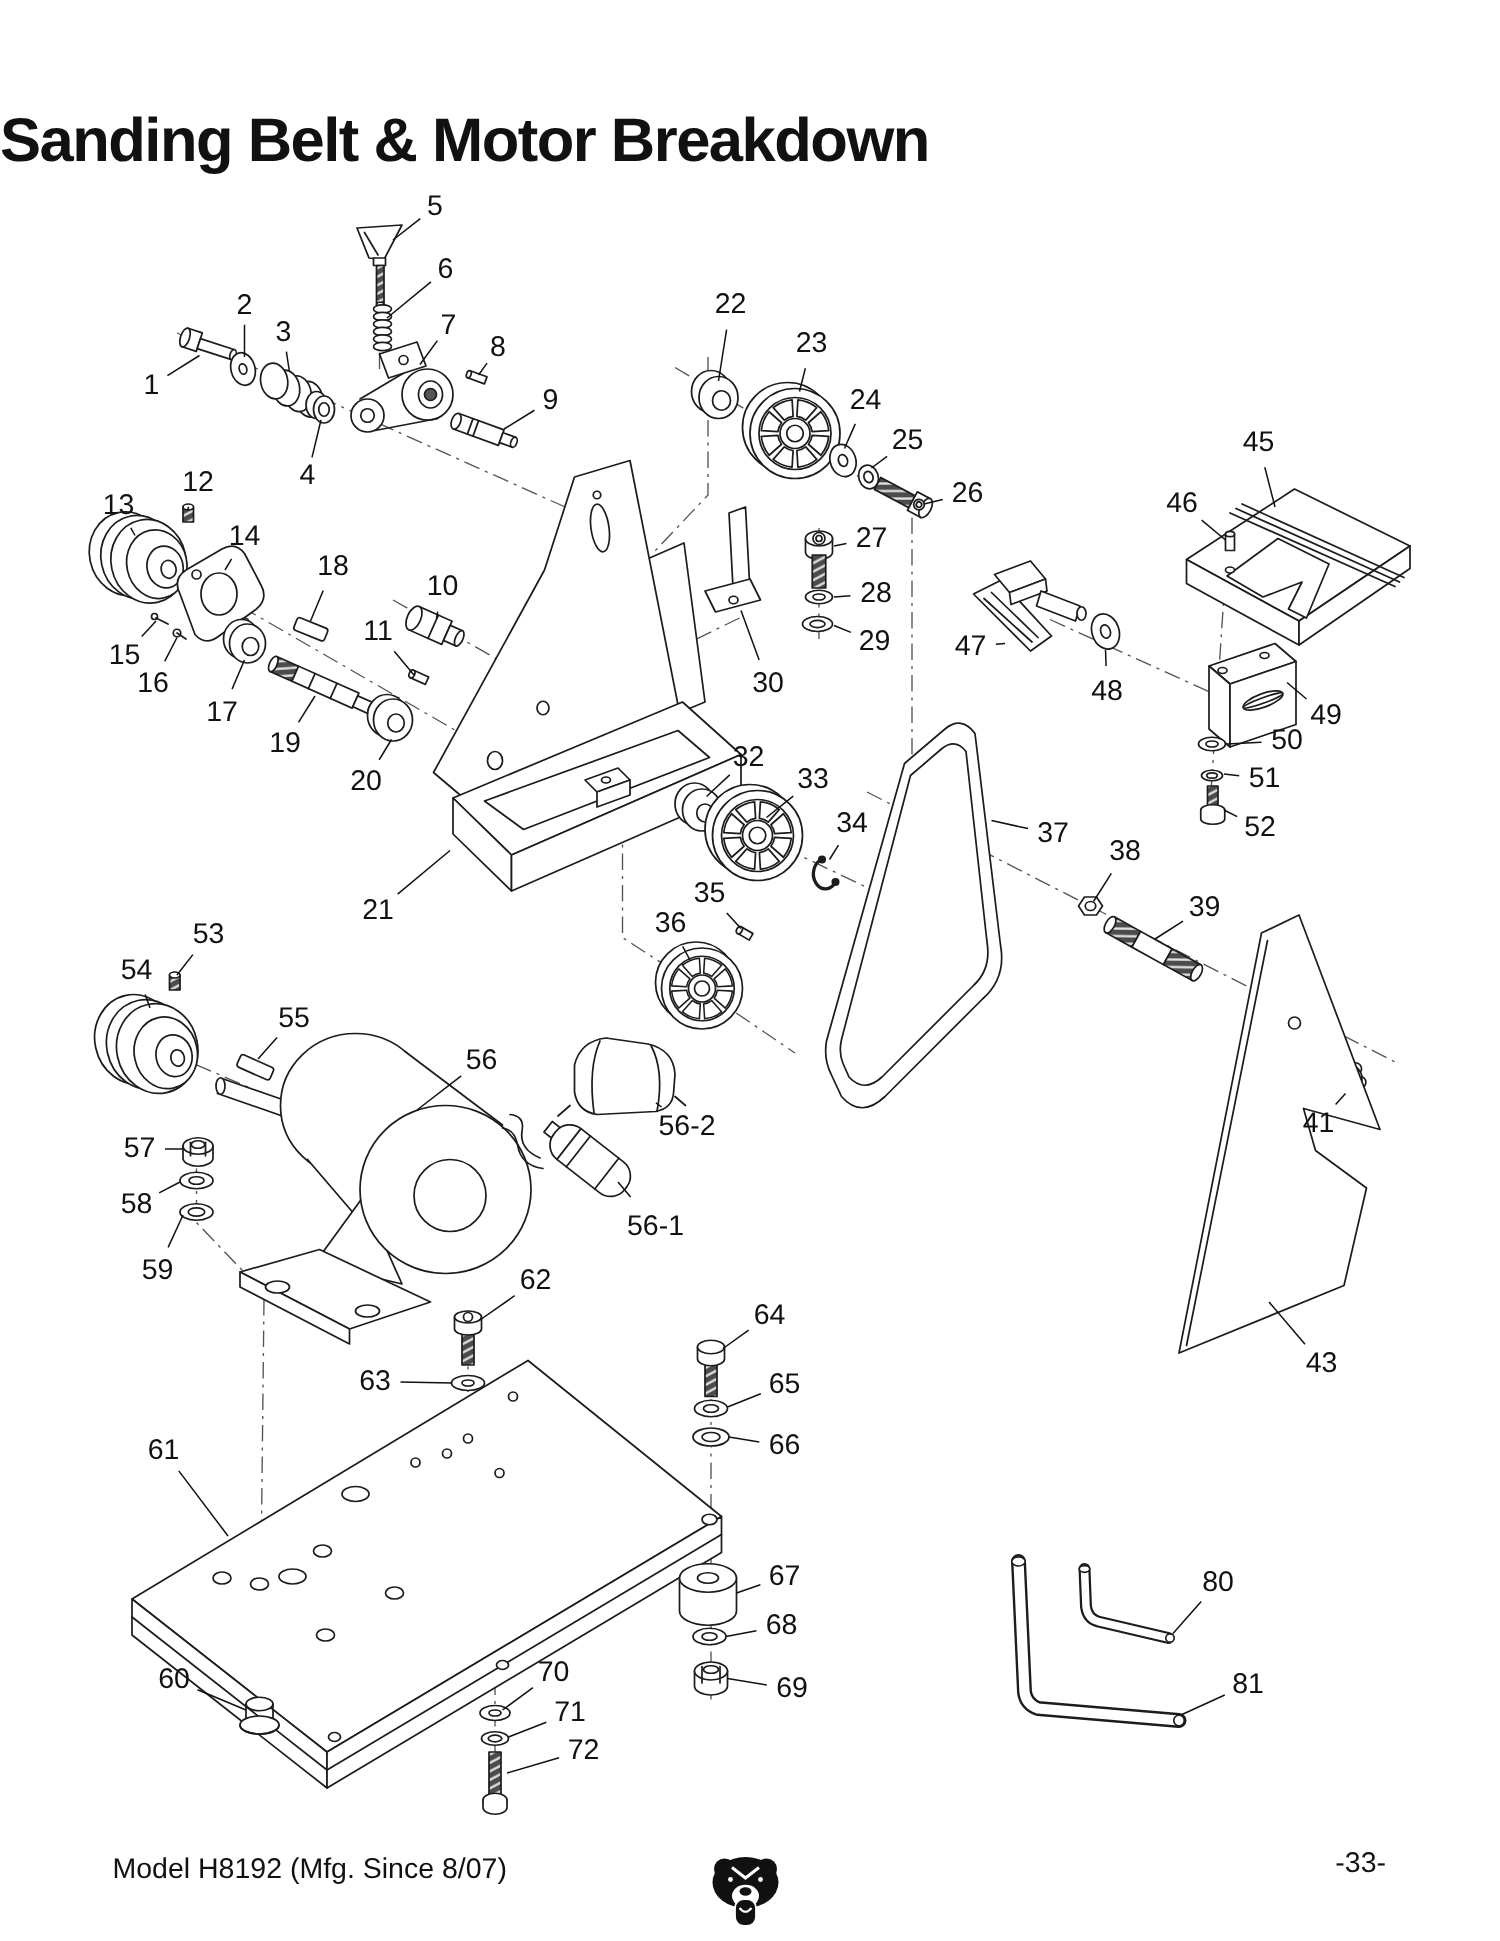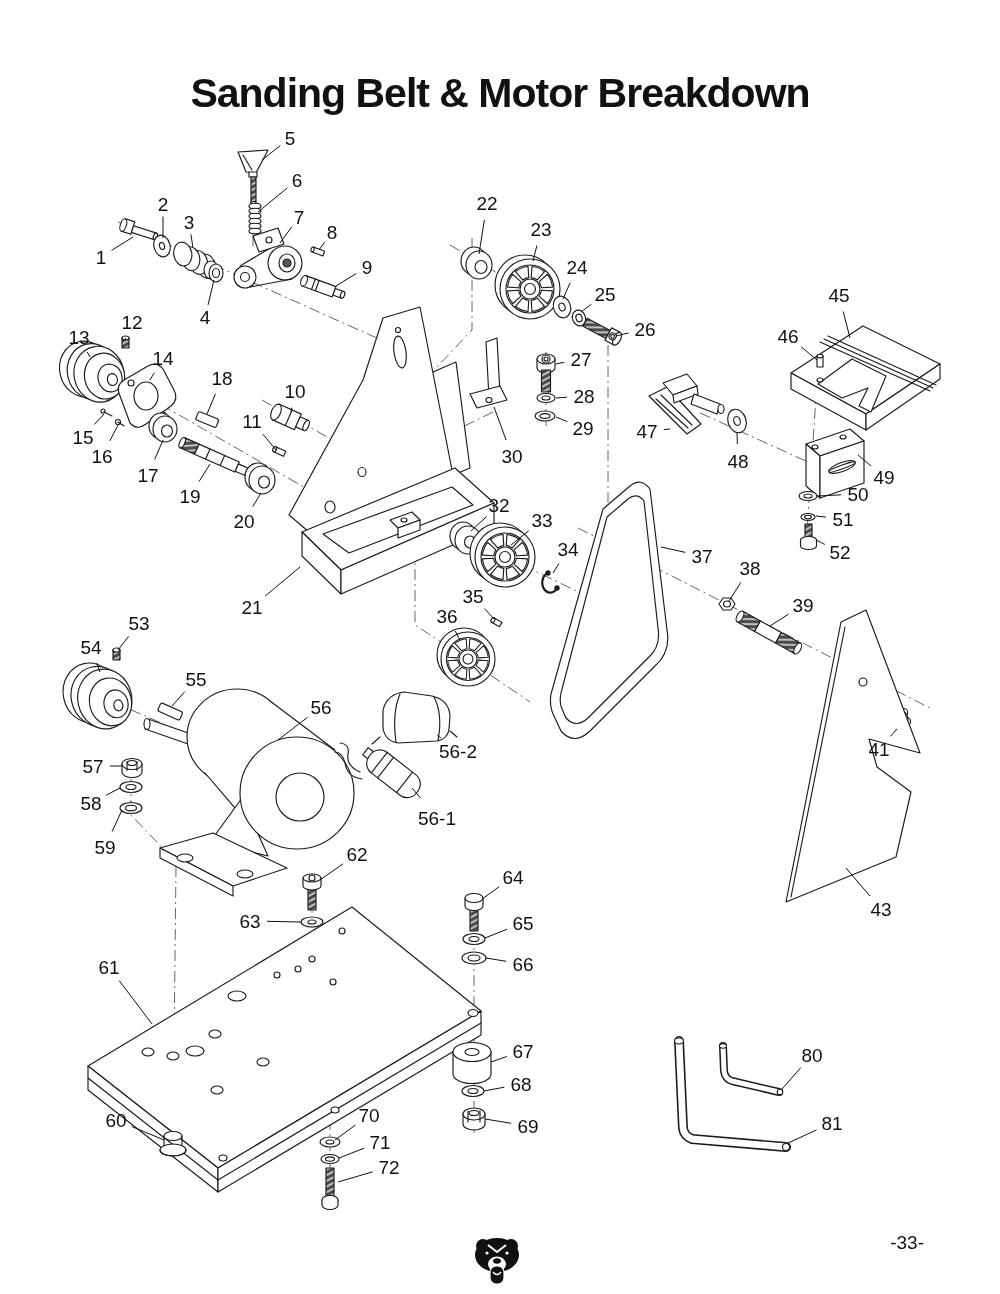--- a/index.html
+++ b/index.html
@@ -1,18 +1,18 @@
 <!DOCTYPE html>
 <html><head>
 <meta charset="utf-8">
 <style>
   html,body{margin:0;padding:0;background:#e8e8e8;}
   .page{position:relative;width:1000px;height:1294px;background:#fff;overflow:hidden;
         font-family:"Liberation Sans",sans-serif;color:#111;}
-  .title{position:absolute;top:70px;left:0;width:100%;text-align:center;
+  .title{position:absolute;top:70px;left:0;width:100%;
          font-size:41px;font-weight:700;letter-spacing:-1px;}
   .footer-model{position:absolute;left:75px;top:1236px;font-size:19px;}
   .footer-page{position:absolute;right:76px;top:1232px;font-size:19px;}
   svg.diagram{position:absolute;left:0;top:0;}
   .callout-text{font-family:"Liberation Sans",sans-serif;font-size:19px;fill:#111;}
 </style>
 </head>
 <body>
 
 <div class="page">
@@ -838,14 +838,15 @@
       <path d="M488,1245 L497,1252 L506,1245" stroke="#fff" stroke-width="2" fill="none"></path>
       <circle cx="487" cy="1253" r="1.6" fill="#fff"></circle>
       <circle cx="507" cy="1253" r="1.6" fill="#fff"></circle>
       <ellipse cx="497" cy="1264" rx="9" ry="7.5" fill="#fff"></ellipse>
       <ellipse cx="497" cy="1261" rx="4" ry="2.8" fill="#111"></ellipse>
       <rect x="490" y="1266" width="14" height="18" rx="6" fill="#111" stroke="#fff" stroke-width="1.2"></rect>
       <path d="M493,1272 Q497,1277 501,1272" stroke="#fff" stroke-width="1.4" fill="none"></path>
     </g>
   </svg>
 
+  <div class="footer-model">Model H8192 (Mfg. Since 8/07)</div>
   <div class="footer-page">-33-</div>
 </div>
 
 </body></html>

